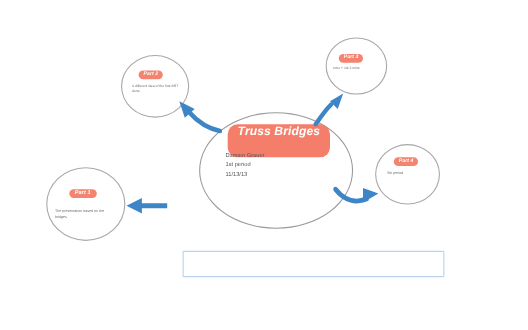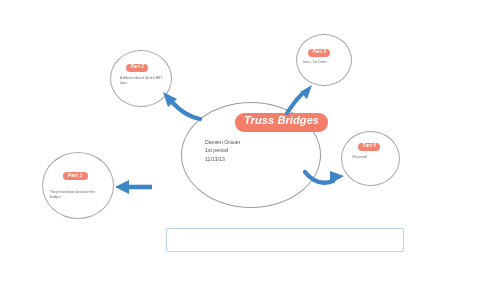--- a/index.html
+++ b/index.html
@@ -35,25 +35,24 @@
     color: #ffffff;
     font-style: italic;
     font-weight: bold;
     border-radius: 7px;
     white-space: nowrap;
     line-height: 1.05;
     letter-spacing: 0.1px;
   }
   .hl.title {
     font-size: 11px;
-    padding: 2px 9px 5px 9px;
+    padding: 2px 9px 16px 9px;
     color: #ffffff;
     background: #f47e69;
     border-radius: 9px;
-    margin-left: 28px;
   }
   .hl.small {
     font-size: 5px;
     padding: 1.4px 5px 1.6px 5px;
     border-radius: 5px;
   }
   .hl.smallish {
     font-size: 4.6px;
     padding: 1.3px 4.5px 1.5px 4.5px;
     border-radius: 5px;

